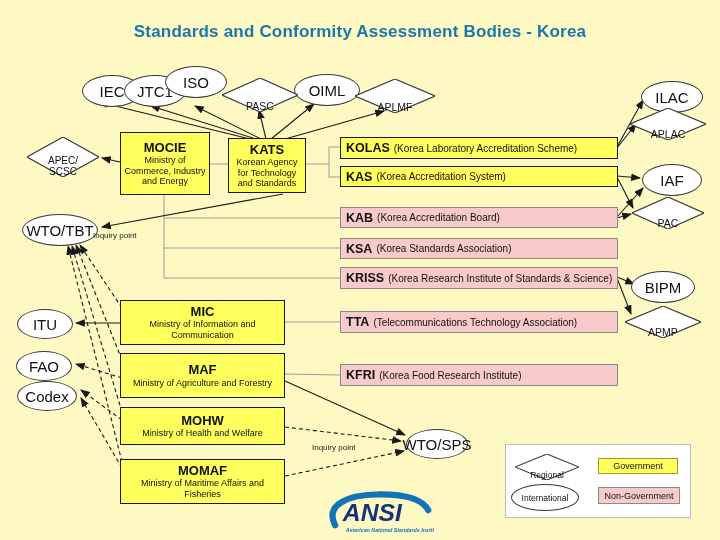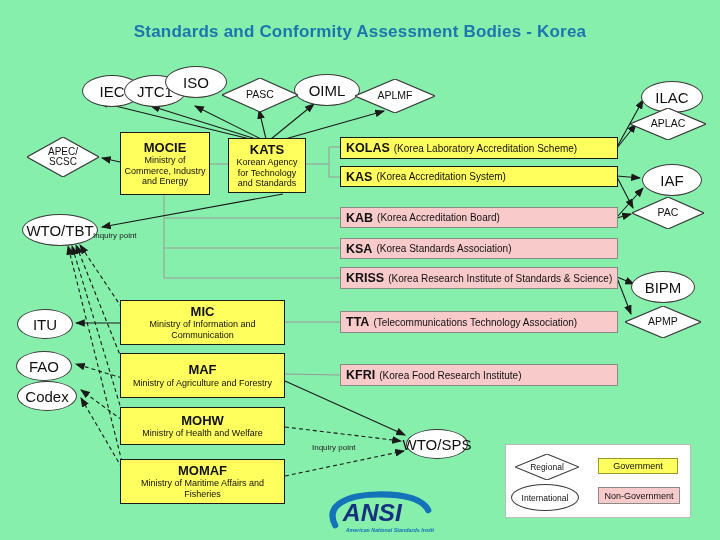--- a/index.html
+++ b/index.html
@@ -1,25 +1,25 @@
 <!DOCTYPE html>
 <html><head>
 <meta charset="utf-8">
 <style>
   html,body{margin:0;padding:0;background:#fff;}
-  .stage{position:relative;width:720px;height:540px;background:#86efac;
+  .stage{position:relative;width:720px;height:540px;background:#fef9c3;
          font-family:"Liberation Sans",sans-serif;overflow:hidden;color:#111;}
   .abs{position:absolute;box-sizing:border-box;}
   .title{width:720px;top:22px;left:0;text-align:center;font-size:17px;font-weight:bold;
          color:#1b76ad;letter-spacing:.2px;}
   .wires{position:absolute;left:0;top:0;z-index:1;}
   .node{z-index:2;}
   .el{border:1.2px solid #3a3a3a;border-radius:50%;background:#fff;display:flex;
       align-items:center;justify-content:center;font-size:15px;text-align:center;}
-  .dia{display:flex;align-items:center;justify-content:center;}
+  .dia{display:flex;align-items:flex-end;justify-content:center;}
   .dia svg{position:absolute;left:0;top:0;width:100%;height:100%;}
   .dia .lbl{position:relative;font-size:10.5px;text-align:center;line-height:1.05;white-space:pre-line;}
   .min{background:var(--gov);border:1.5px solid #1a1a1a;display:flex;flex-direction:column;
        align-items:center;justify-content:center;text-align:center;padding:1px 3px;}
   .min .nm{font-weight:bold;font-size:13px;line-height:1.1;}
   .min .ds{font-size:9px;line-height:1.13;}
   .ag{display:flex;align-items:center;padding-left:5px;}
   .ag .nm{font-weight:bold;font-size:12.5px;white-space:nowrap;}
   .ag .ds{font-size:10px;margin-left:4px;white-space:nowrap;}
   .ag.gov{background:var(--gov);border:1.5px solid #1a1a1a;}

